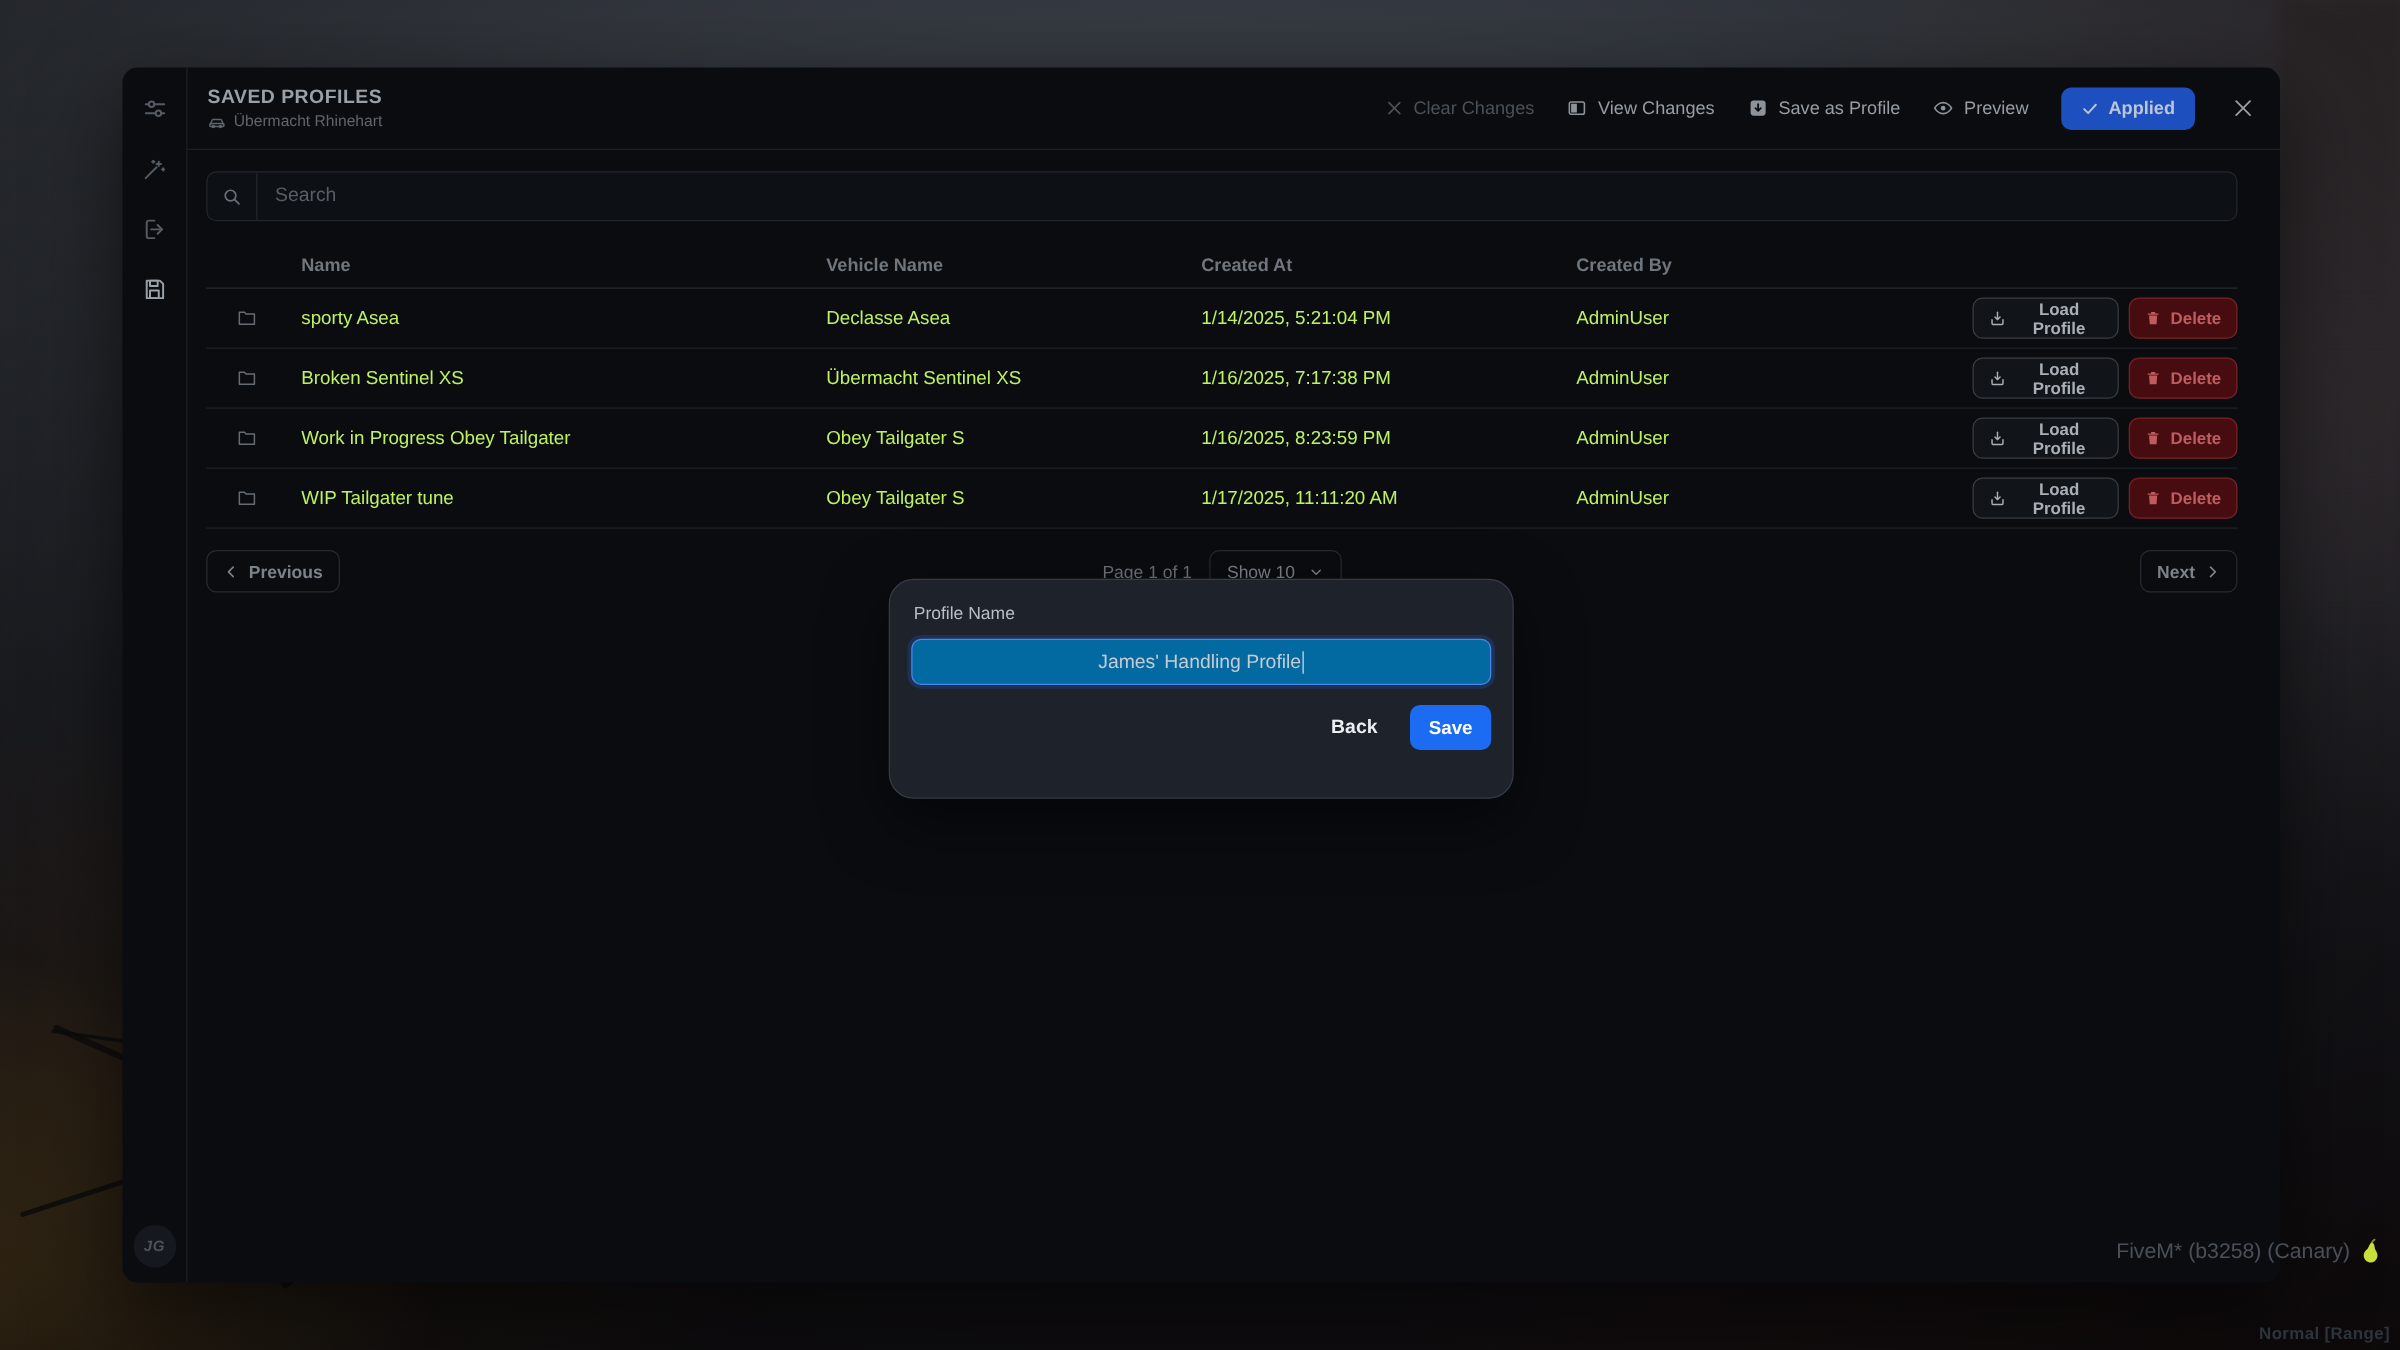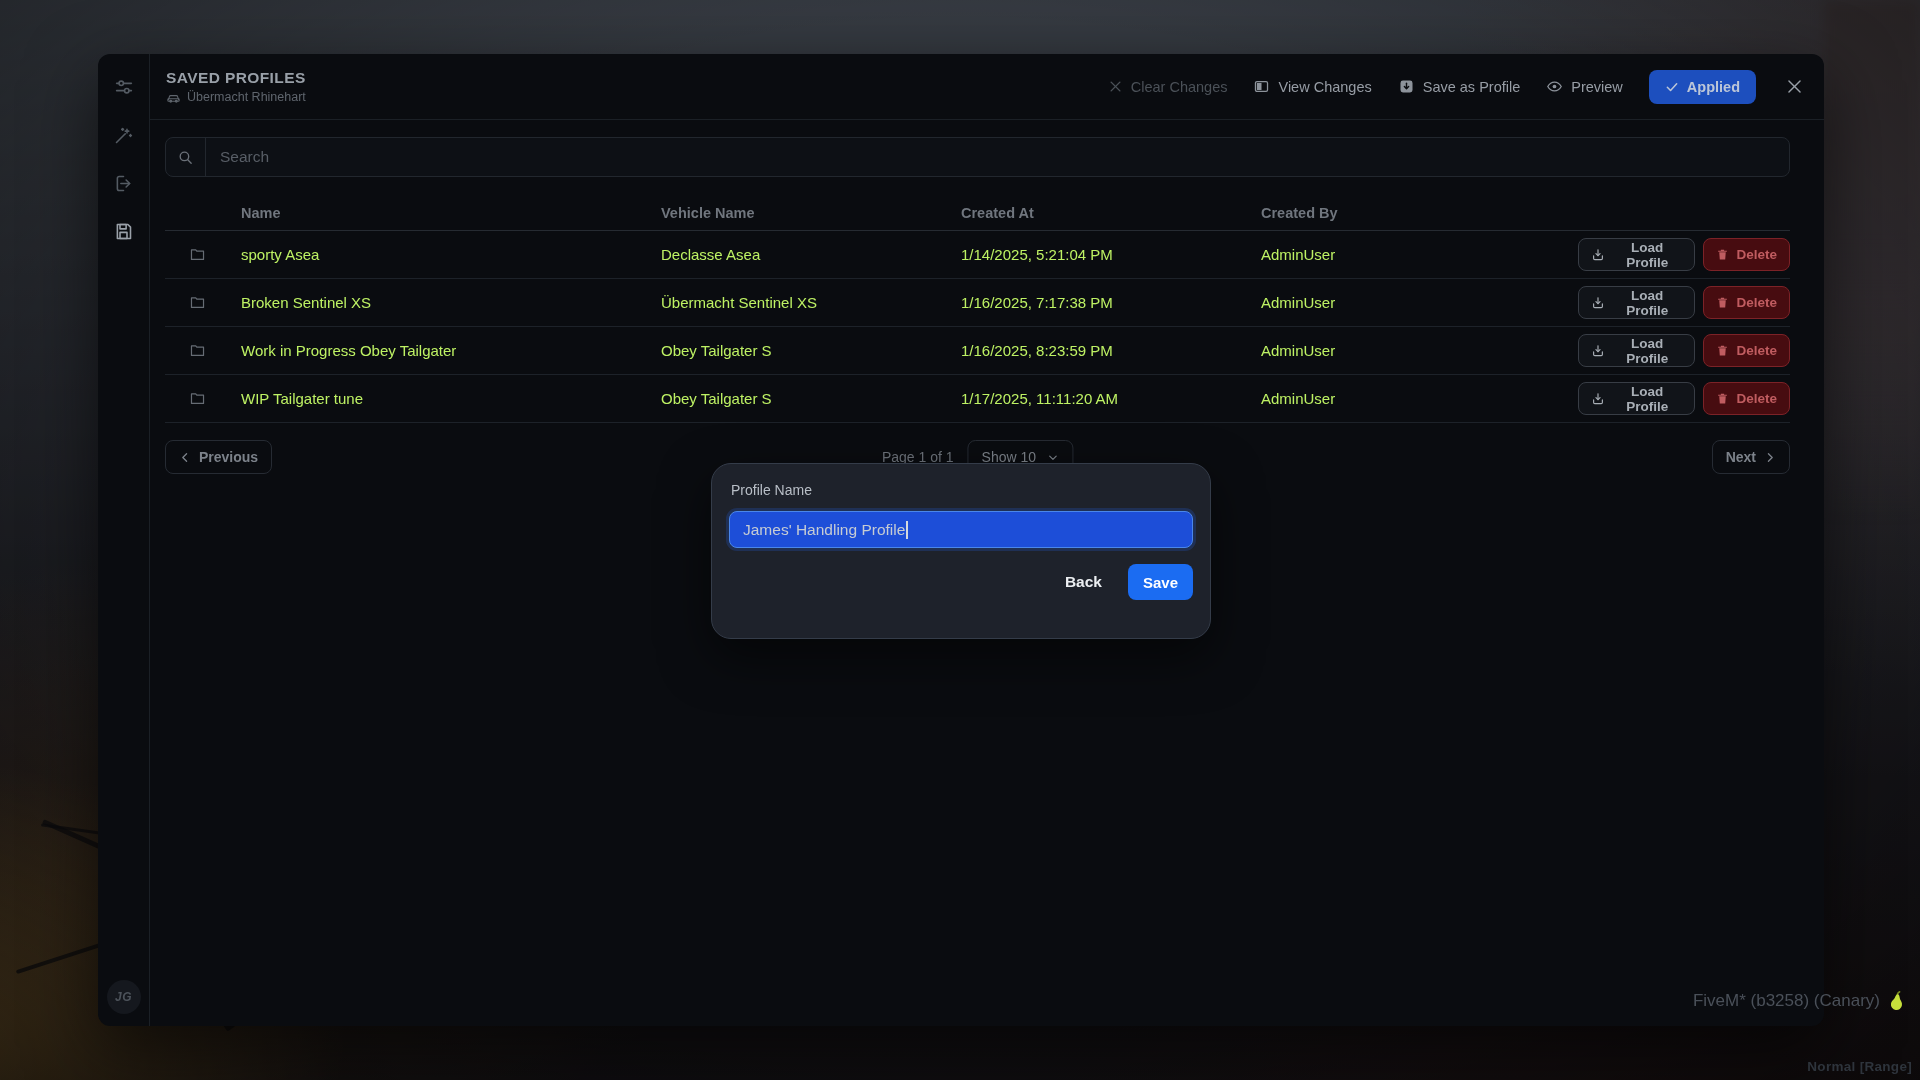--- a/index.html
+++ b/index.html
@@ -94,23 +94,23 @@
   .pg-label { font-size:14px; color:#6d737b; }
   .pg-show { display:flex; align-items:center; gap:10px; height:34px; padding:0 13px;
     border:1px solid #262b33; border-radius:8px; color:#7c828a; font-size:14px; cursor:pointer; }
   .pg-next { margin-left:auto; }
 
   
   .modal { position:absolute; left:711px; top:463px; width:500px; height:176px;
     background:#1e222b; border:1px solid #343c49; border-radius:20px; z-index:20;
     box-shadow:0 18px 50px rgba(0,0,0,.55); padding:18px 17px 0 17px; }
   .m-label { font-size:14px; color:#b9bfc7; padding-left:2px; }
-  .m-input { margin-top:13px; height:37px; background:#1d4ed8; border:1.5px solid #4a86ea;
+  .m-input { margin-top:13px; height:37px; background:#0369a1; border:1.5px solid #4a86ea;
     border-radius:8px; box-shadow:0 0 0 3px rgba(37,99,235,.22); display:flex; align-items:center;
-    padding:0 13px; cursor:text; }
+    padding:0 13px; cursor:text;justify-content:center; }
   .m-input-text { font-size:15.5px; color:#c6ccd3; }
   .caret { display:inline-block; width:1.5px; height:18px; background:#d4d9df; margin-left:1px;
     vertical-align:middle; }
   .m-btns { margin-top:16px; display:flex; justify-content:flex-end; align-items:center; gap:26px; }
   .btn-back { background:none; border:none; color:#eceff2; font-size:15.5px; font-weight:bold;
     cursor:pointer; font-family:"Liberation Sans",sans-serif; }
   .btn-save { background:#1b6cf2; border:none; color:#ffffff; font-size:15px; font-weight:bold;
     border-radius:8px; height:36px; padding:0 15px; cursor:pointer;
     font-family:"Liberation Sans",sans-serif; }
 

